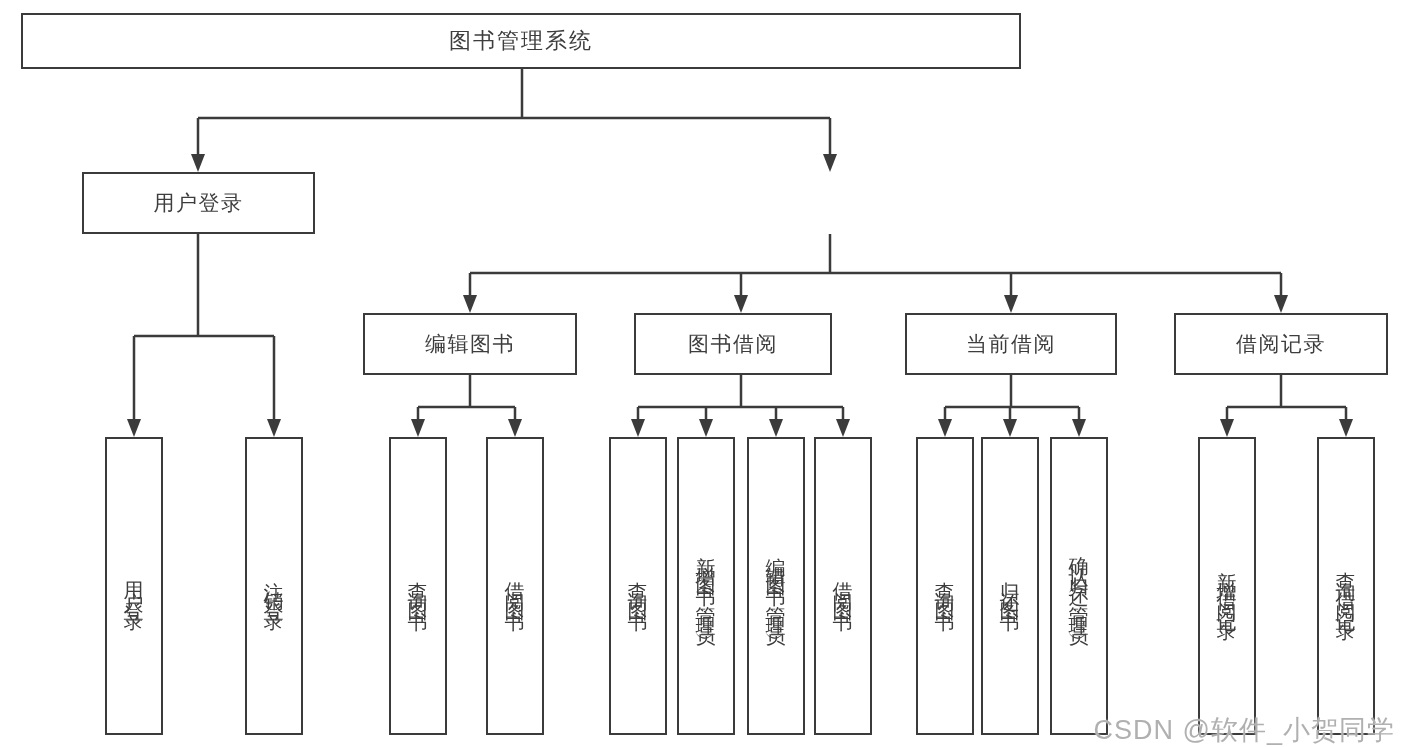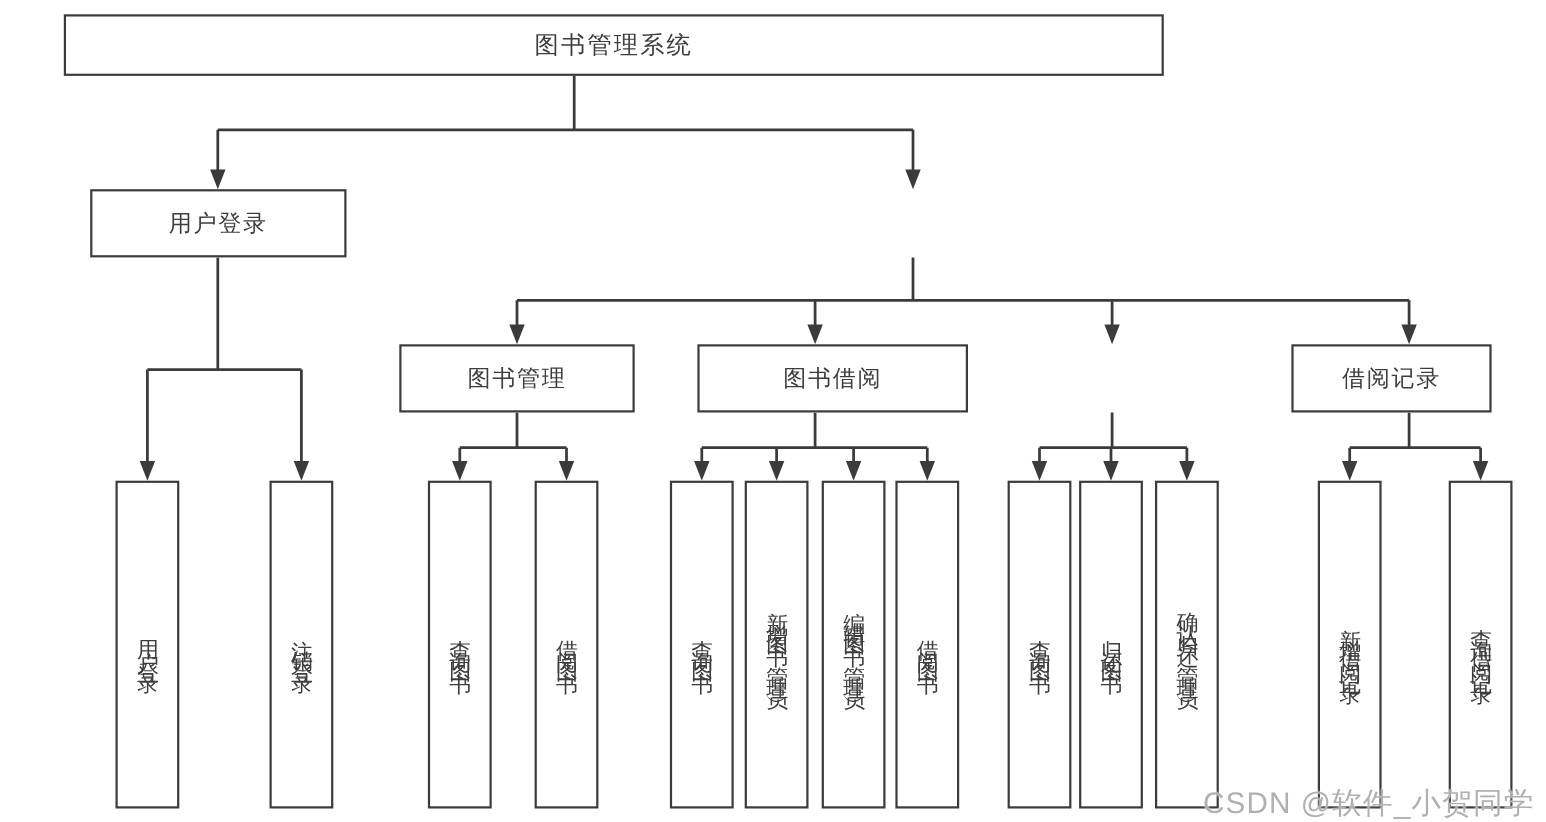--- a/index.html
+++ b/index.html
@@ -25,21 +25,21 @@
     position: absolute;
     box-sizing: border-box;
     border: 2.5px solid #3b3b3b;
     background: #ffffff;
     color: #3d3d3d;
     display: flex;
     align-items: center;
     justify-content: center;
     z-index: 2;
   }
-  .node.root { font-size: 22px; letter-spacing: 2px; margin-left: 37px; }
+  .node.root { font-size: 22px; letter-spacing: 2px; }
   .node.branch { font-size: 21px; letter-spacing: 1.5px; }
   .node.leaf { font-size: 20px; }
   .leaf .vtext {
     writing-mode: vertical-rl;
     text-orientation: mixed;
     letter-spacing: 10px;
     line-height: 1;
     white-space: nowrap;
   }
   .watermark {
@@ -87,23 +87,24 @@
       <polygon points="1072,419 1086,419 1079,437"></polygon>
       <polygon points="1220,419 1234,419 1227,437"></polygon>
       <polygon points="1339,419 1353,419 1346,437"></polygon>
     </g>
   </svg>
 
   <div class="node root" style="left:21px; top:13px; width:1000px; height:56px;">图书管理系统</div>
 
   <div class="node branch" style="left:82px; top:172px; width:233px; height:62px;">用户登录</div>
 
-  <div class="node branch" style="left:363px; top:313px; width:214px; height:62px;">图书管理</div>
-  <div class="node branch" style="left:634px; top:313px; width:246px; height:62px;">图书借阅</div>
-  <div class="node branch" style="left:1174px; top:313px; width:182px; height:62px;">借阅记录</div>
+  <div class="node branch" style="left:363px; top:313px; width:214px; height:62px;">编辑图书</div>
+  <div class="node branch" style="left:634px; top:313px; width:198px; height:62px;">图书借阅</div>
+  <div class="node branch" style="left:905px; top:313px; width:212px; height:62px;">当前借阅</div>
+  <div class="node branch" style="left:1174px; top:313px; width:214px; height:62px;">借阅记录</div>
 
   <div class="node leaf" style="left:105px; top:437px; width:58px; height:298px;">
     <span class="vtext">用户登录</span>
   </div>
   <div class="node leaf" style="left:245px; top:437px; width:58px; height:298px;">
     <span class="vtext">注销登录</span>
   </div>
   <div class="node leaf" style="left:389px; top:437px; width:58px; height:298px;">
     <span class="vtext">查询图书</span>
   </div>

